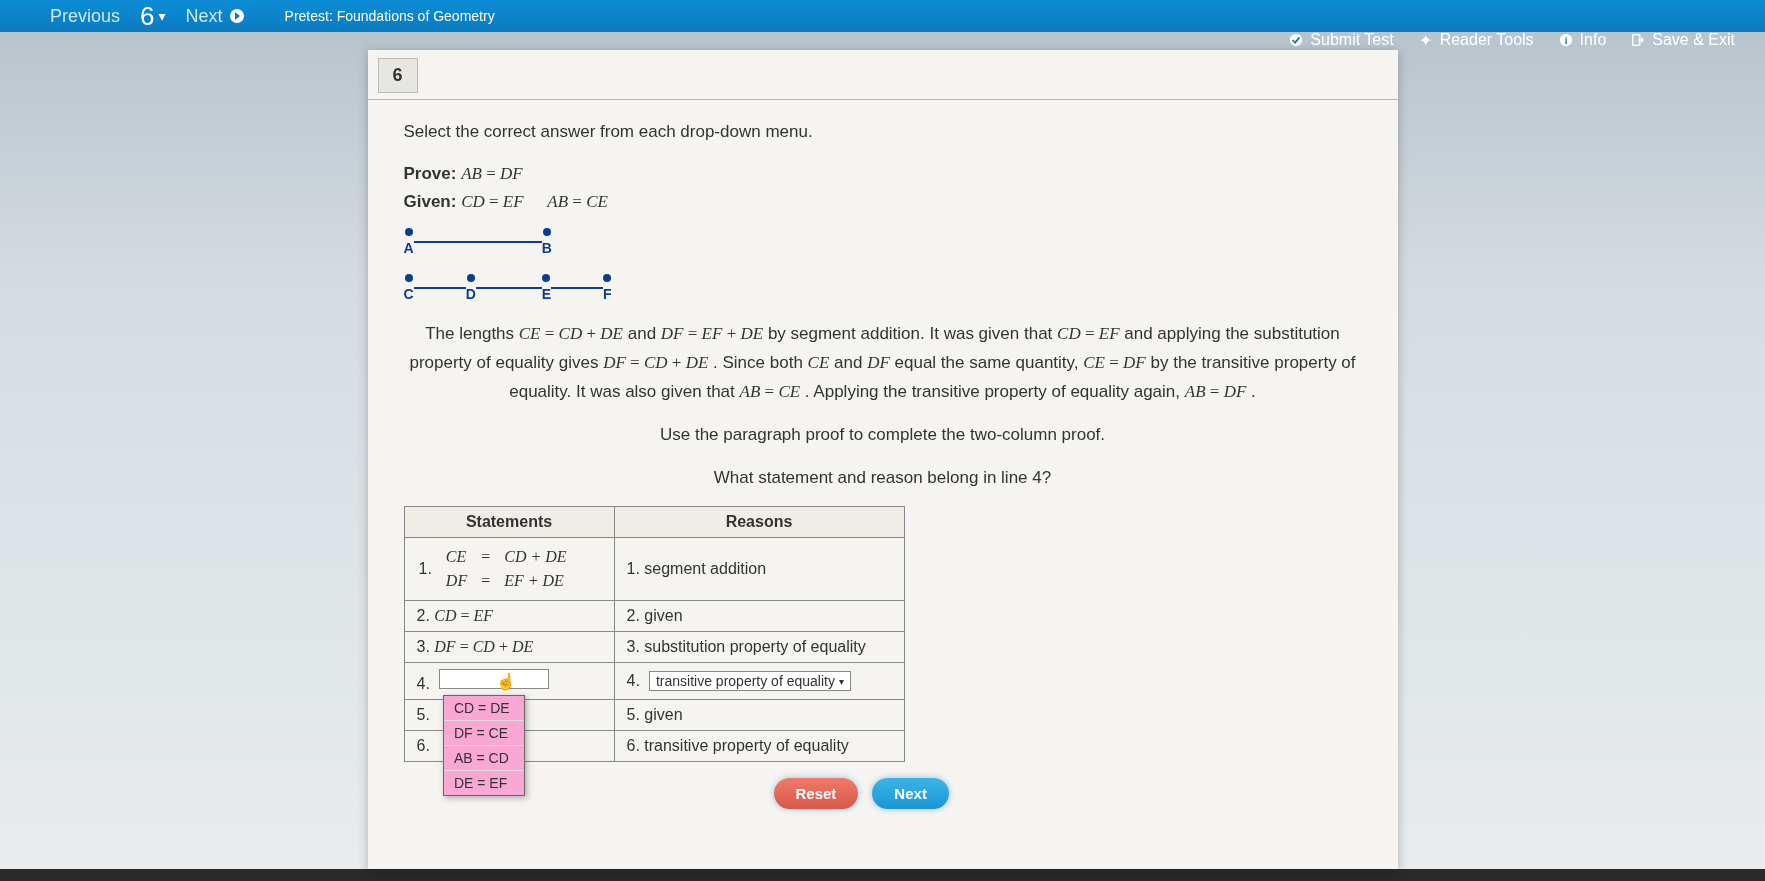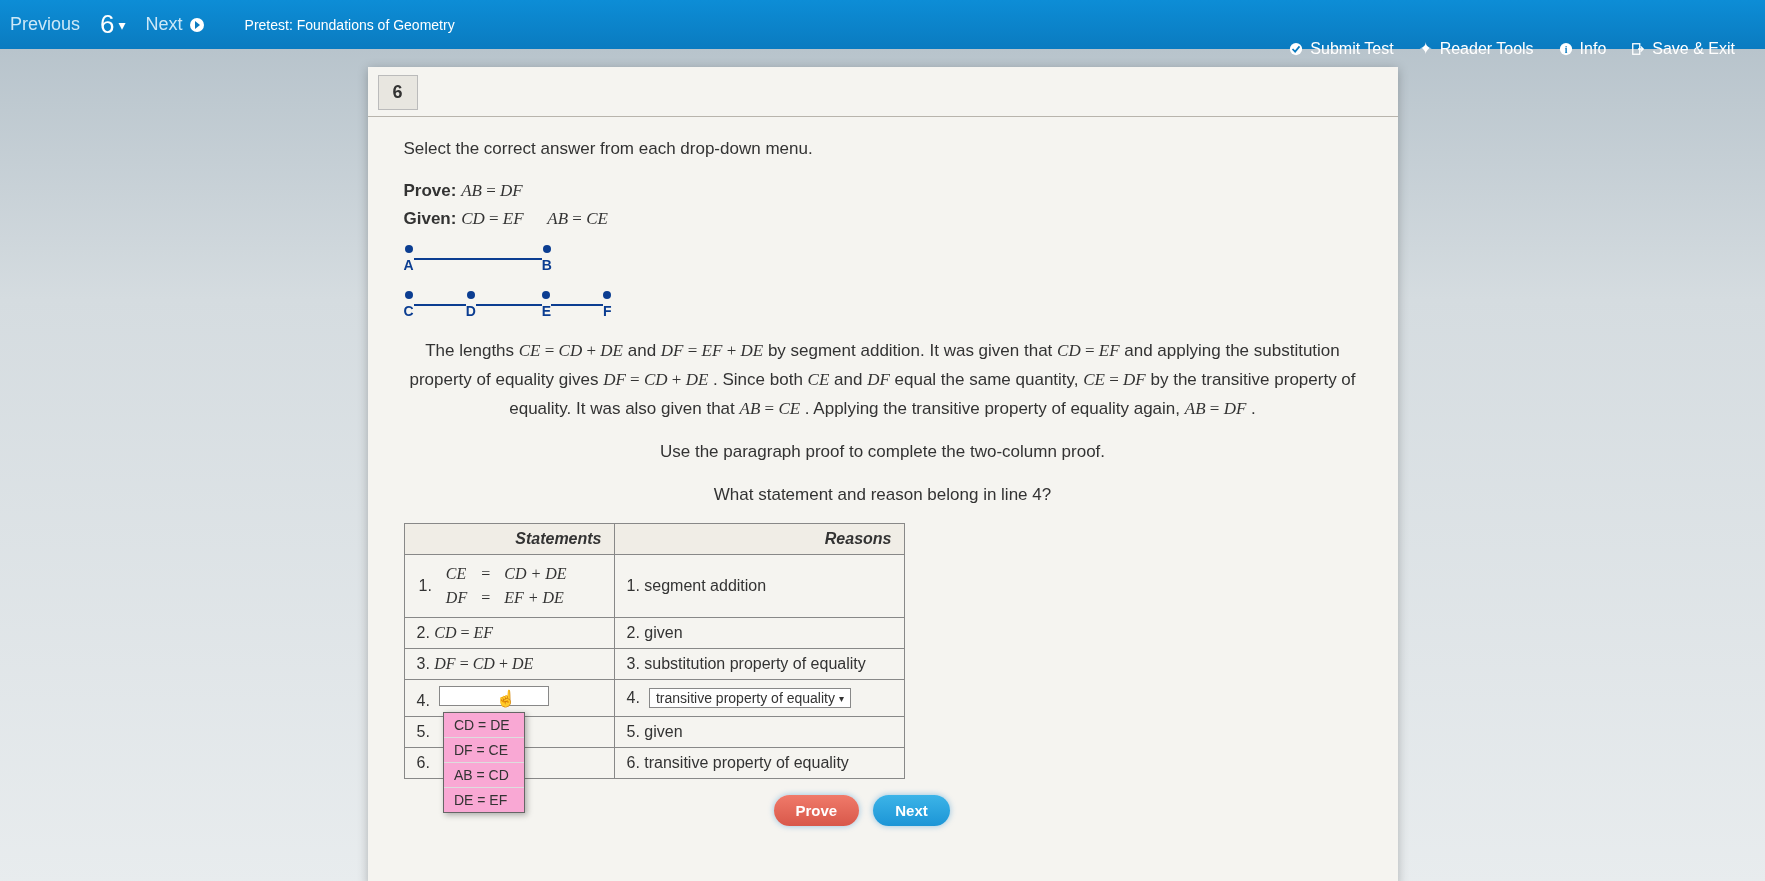--- a/index.html
+++ b/index.html
@@ -1,17 +1,17 @@
 <!DOCTYPE html>
 <html><head>
 <meta charset="utf-8">
 <style>
 * { box-sizing: border-box; margin: 0; padding: 0; }
 body { font-family: Arial, sans-serif; background: #2a2a2a; width: 1765px; height: 881px; overflow: hidden; }
-.top-bar { background: linear-gradient(to bottom, #0d8dd6, #0a7bc0); height: 49px; display: flex; align-items: center; color: #fff; font-size: 18px; }
+.top-bar { background: linear-gradient(to bottom, #0d8dd6, #0a7bc0); height: 32px; display: flex; align-items: center; color: #fff; font-size: 18px; padding-left: 40px; }
 .nav-left { display: flex; align-items: center; gap: 20px; padding-left: 10px; }
 .nav-btn { color: #cde8f7; cursor: pointer; display: flex; align-items: center; gap: 6px; }
 .q-num { font-size: 26px; color: #fff; display: flex; align-items: center; gap: 4px; }
 .chev { font-size: 14px; }
 .title { margin-left: 40px; font-size: 14px; color: #fff; font-weight: 300; }
 .nav-right { margin-left: auto; display: flex; align-items: center; gap: 24px; padding-right: 30px; font-size: 16px; margin-top: 48px; }
 .nav-right-item { display: flex; align-items: center; gap: 6px; cursor: pointer; }
 .ico { width: 16px; height: 16px; display: inline-flex; align-items: center; justify-content: center; }
 .body-bg { background: linear-gradient(to bottom, #b8c4cc 0%, #d5dce0 30%, #e8ecee 100%); width: 100%; height: 837px; display: flex; justify-content: center; padding-top: 18px; }
 .card { background: #f5f4f0; width: 1030px; box-shadow: 0 2px 10px rgba(0,0,0,0.25); padding: 0; }
@@ -26,21 +26,21 @@
 .diagram { margin: 16px 0 18px 0; }
 .seg-line { display: flex; align-items: center; margin-bottom: 18px; }
 .pt { display: flex; flex-direction: column; align-items: center; }
 .dot { width: 8px; height: 8px; background: #0b3d91; border-radius: 50%; }
 .pt-lbl { margin-top: 4px; font-size: 14px; color: #0b3d91; font-weight: bold; }
 .bar { height: 2px; background: #0b3d91; }
 .para { line-height: 1.7; margin-bottom: 14px; text-align: center; }
 .table-wrap { margin-top: 12px; }
 table.proof { border-collapse: collapse; }
 table.proof th, table.proof td { border: 1px solid #888; padding: 6px 12px; text-align: left; font-size: 16px; vertical-align: middle; }
-table.proof th { background: #f0ede6; font-weight: bold; text-align: right; font-style: italic; }
+table.proof th { background: #f0ede6; font-weight: bold; text-align: center; }
 .cell-num { display: inline-block; width: 18px; }
 .dd-box { border: 1px solid #888; background: #fff; padding: 1px 6px; font-size: 14px; display: inline-flex; align-items: center; gap: 4px; cursor: pointer; }
 .dd-box .dd-arrow { font-size: 10px; }
 .dropdown-open { position: relative; }
 .dd-menu { position: absolute; top: 20px; left: 4px; background: #f9a8d4; border: 1px solid #666; box-shadow: 2px 2px 6px rgba(0,0,0,0.3); z-index: 10; }
 .dd-item { padding: 4px 14px 4px 10px; font-size: 14px; white-space: nowrap; cursor: pointer; border-bottom: 1px solid #ddd; }
 .dd-item:last-child { border-bottom: none; }
 .cursor-hand { position: absolute; top: 2px; left: 56px; font-size: 16px; z-index: 20; }
 .btn-row { display: flex; gap: 14px; margin: 16px 0 0 370px; }
 .pill-btn { padding: 7px 22px; border-radius: 18px; border: none; font-size: 15px; font-weight: bold; color: #fff; cursor: pointer; box-shadow: 0 0 6px rgba(0,120,200,0.4); }
@@ -246,18 +246,18 @@
           </tr>
           <tr>
             <td>6.</td>
             <td>6. transitive property of equality</td>
           </tr>
         </tbody>
           </table>
       </div>
 
       <div class="btn-row">
-        <button class="pill-btn reset-btn">Prove</button>
+        <button class="pill-btn reset-btn">Reset</button>
         <button class="pill-btn next-btn2">Next</button>
       </div>
     </div>
   </div>
 </div>
 
 </body></html>

